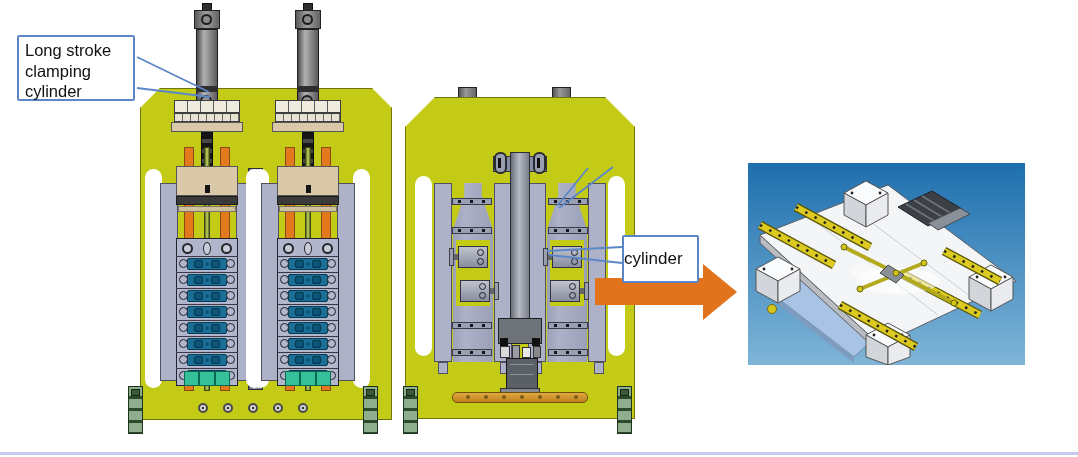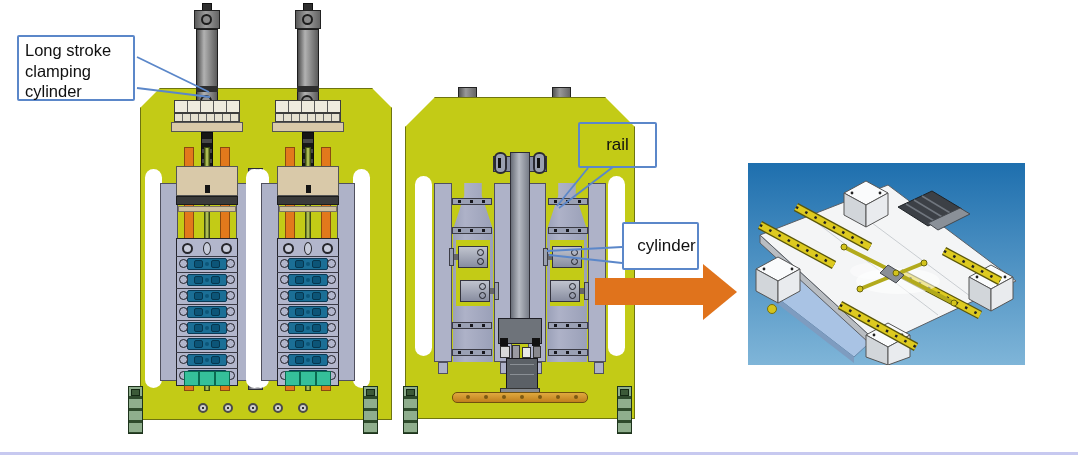--- a/index.html
+++ b/index.html
@@ -15,22 +15,22 @@
   .panel{background:var(--panel-gray);border:1px solid var(--panel-edge);}
   .bracket{background:linear-gradient(90deg,#9aa0b8,var(--panel-gray) 30%,#9aa0b8);
            clip-path:polygon(28% 0,72% 0,72% 7%,100% 26%,100% 100%,0 100%,0 26%,28% 7%);}
   .slot{background:#fff;border-radius:9px;}
   .stub{background:linear-gradient(90deg,#555,#999 40%,#666);border:1px solid #222;}
   .callout{border:2px solid var(--callout-border);color:#101010;border-radius:2px;z-index:30;}
   #co-ls{left:17px;top:35px;width:118px;height:66px;background:#fff;padding:3px 6px;
          font-size:16.5px;line-height:20.5px;}
   #co-rail{left:578px;top:122px;width:79px;height:46px;background:transparent;display:flex;
            align-items:center;justify-content:center;font-size:17px;}
-  #co-cyl{left:622px;top:222px;width:77px;height:48px;background:#fff;display:flex;
-          align-items:center;justify-content:center;font-size:17px;padding-left:12px;}
+  #co-cyl{left:622px;top:235px;width:77px;height:48px;background:#fff;display:flex;
+          align-items:center;font-size:17px;}
   #leader-svg{position:absolute;left:0;top:0;z-index:29;pointer-events:none;}
   #arrow-shaft{left:595px;top:278px;width:108px;height:27px;background:var(--arrow-orange);z-index:20;}
   #arrow-head{left:703px;top:264px;width:0;height:0;border-top:28px solid transparent;
               border-bottom:28px solid transparent;border-left:34px solid var(--arrow-orange);z-index:20;}
   #render{left:748px;top:163px;width:277px;height:202px;}
   #caption{left:833px;top:377px;width:160px;font-size:20px;line-height:24.5px;color:#121212;
            white-space:pre-line;}
   #bottom-rule{left:0;top:452px;width:1078px;height:3px;background:var(--bottom-rule);}
 </style>
 </head>
@@ -415,23 +415,20 @@
         <circle cx="96" cy="84" r="3" fill="#d4c41c" stroke="#6a660e"></circle>
         <circle cx="148" cy="110" r="3" fill="#d4c41c" stroke="#6a660e"></circle>
         <circle cx="206" cy="140" r="3" fill="#d4c41c" stroke="#6a660e"></circle>
         <circle cx="112" cy="126" r="3" fill="#d4c41c" stroke="#6a660e"></circle>
         <circle cx="176" cy="100" r="3" fill="#d4c41c" stroke="#6a660e"></circle>
       </g>
     </svg>
   </div>
 
   <div class="callout" id="co-ls">Long stroke clamping cylinder</div>
-  <div class="callout" id="co-rail">
-    <span>rail</span>
-  </div>
   <div class="callout" id="co-cyl">
     <span>cylinder</span>
   </div>
   <svg id="leader-svg" width="1078" height="457">
     <line x1="137" y1="57" x2="209" y2="92" stroke="var(--callout-border)" stroke-width="1.8"></line>
     <line x1="137" y1="88" x2="210" y2="97" stroke="var(--callout-border)" stroke-width="1.8"></line>
     <line x1="588" y1="168" x2="557" y2="206" stroke="var(--callout-border)" stroke-width="1.8"></line>
     <line x1="613" y1="167" x2="559" y2="208" stroke="var(--callout-border)" stroke-width="1.8"></line>
     <line x1="622" y1="247" x2="547" y2="251" stroke="var(--callout-border)" stroke-width="1.8"></line>
     <line x1="622" y1="263" x2="549" y2="255" stroke="var(--callout-border)" stroke-width="1.8"></line>

